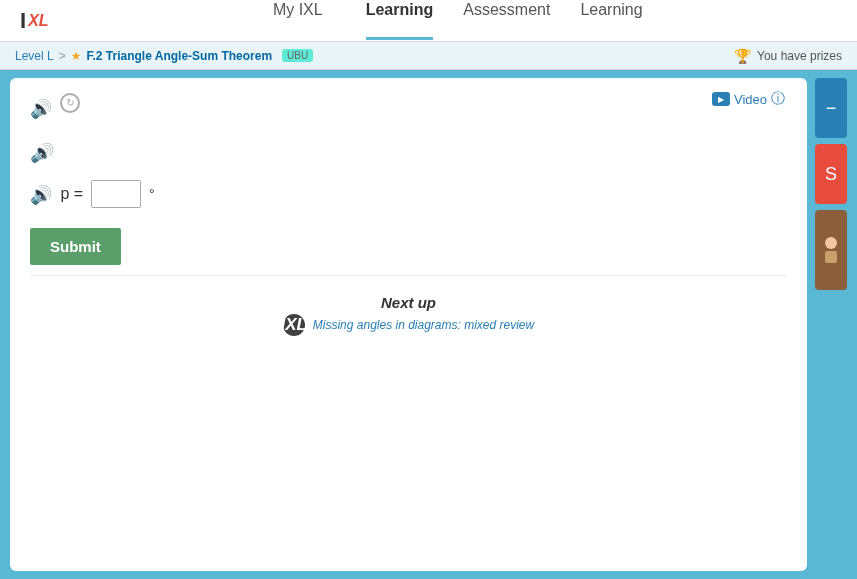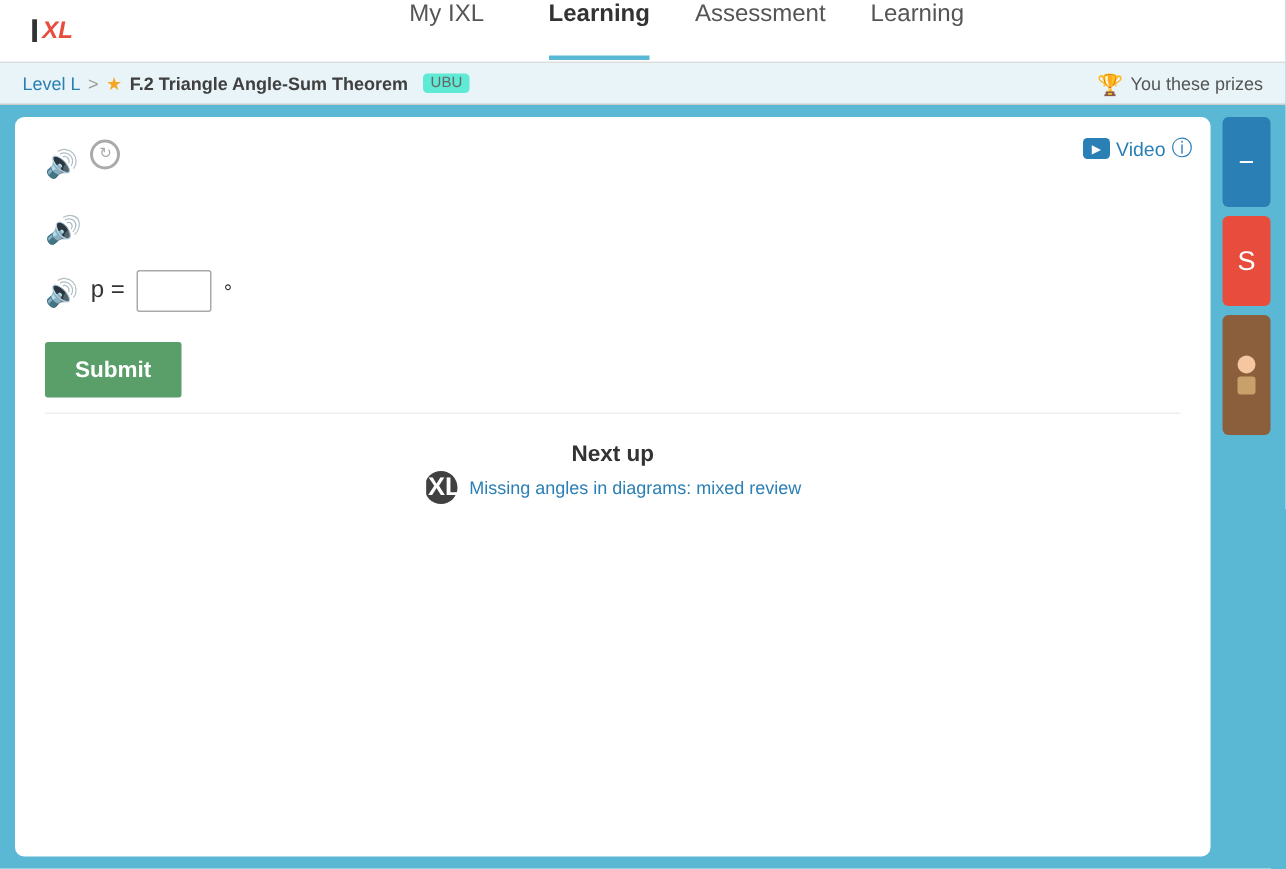--- a/index.html
+++ b/index.html
@@ -73,21 +73,21 @@
       border-bottom: 1px solid #ccc;
     }
     .breadcrumb-bar a {
       color: #2a7fb5;
       text-decoration: none;
     }
     .breadcrumb-sep {
       color: #999;
     }
     .breadcrumb-current {
-      color: #404040;
+      color: #0369a1;
       font-weight: bold;
     }
     .ubu-badge {
       background: #5eead4;
       border-radius: 3px;
       padding: 1px 5px;
       font-size: 10px;
       color: #666;
       margin-left: 5px;
     }
@@ -119,21 +119,21 @@
       border-radius: 6px;
       flex: 1;
       padding: 15px 20px;
       position: relative;
       overflow: hidden;
     }
 
     .video-link {
       position: absolute;
       top: 12px;
-      right: 12px;
+      right: 22px;
       color: #2a7fb5;
       font-size: 13px;
       cursor: pointer;
       display: flex;
       align-items: center;
       gap: 4px;
     }
     .video-icon {
       width: 18px;
       height: 14px;
@@ -232,20 +232,21 @@
       cursor: pointer;
       font-weight: bold;
     }
 
     
     .next-up-section {
       text-align: center;
       padding: 8px;
       font-size: 14px;
       color: #333;
+      font-style: italic;
     }
     .next-up-title {
       font-weight: bold;
       font-size: 15px;
       color: #333;
       margin-bottom: 3px;
     }
     .next-up-sub {
       font-size: 13px;
       color: #444;
@@ -325,21 +326,21 @@
 </div>
 
 <div class="breadcrumb-bar">
   <a href="#">Level L</a>
   <span class="breadcrumb-sep">&gt;</span>
   <span style="color:#f5a623;">★</span>
   <span class="breadcrumb-current">F.2 Triangle Angle-Sum Theorem</span>
   <span class="ubu-badge">UBU</span>
   <div class="prizes-btn">
     <span class="trophy-icon">🏆</span>
-    <span>You these prizes</span>
+    <span>You have prizes</span>
   </div>
 </div>
 
 <div class="main-area">
 
   <div class="question-panel">
 
     
     <div class="video-link">
       <span class="video-icon"></span>

